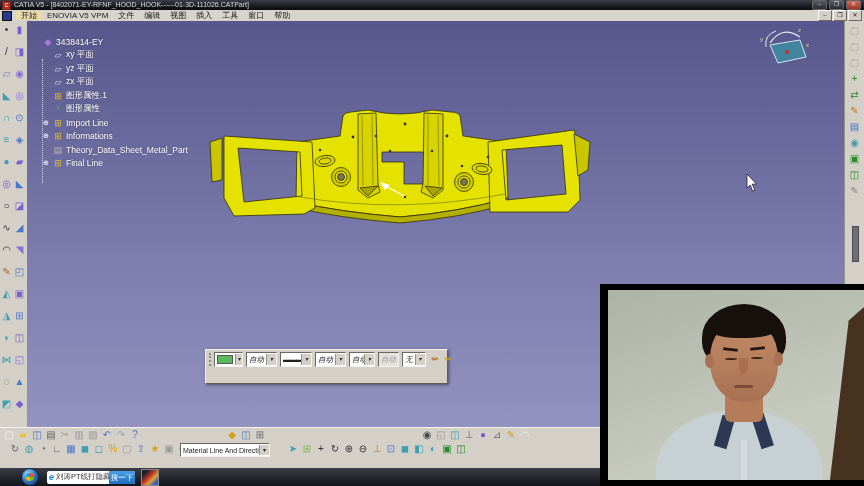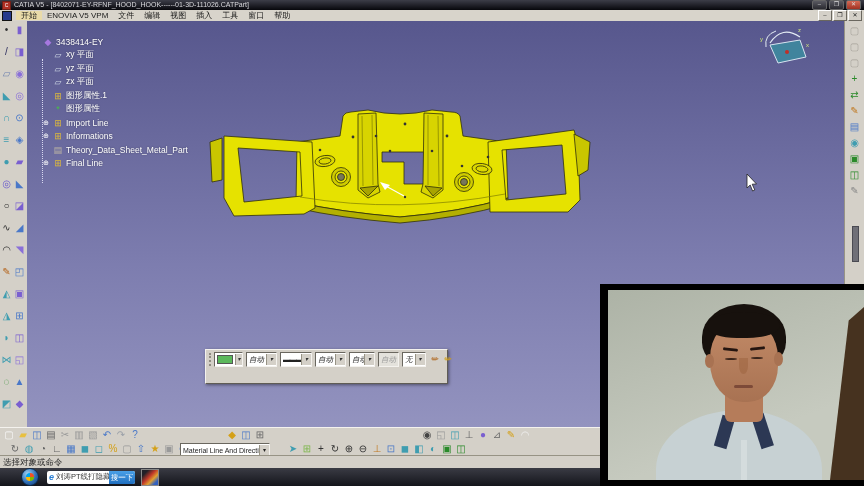--- a/index.html
+++ b/index.html
@@ -455,23 +455,20 @@
         <span class="tbi" style="color: rgb(192, 120, 32);">⊥</span>
         <span class="tbi" style="color: rgb(74, 120, 200);">⊡</span>
         <span class="tbi" style="color: rgb(63, 157, 176);">◼</span>
         <span class="tbi" style="color: rgb(63, 157, 176);">◧</span>
         <span class="tbi" style="color: rgb(63, 157, 176);">◐</span>
         <span class="tbi" style="color: rgb(42, 138, 42);">▣</span>
         <span class="tbi" style="color: rgb(42, 138, 42);">◫</span>
       </div>
   </div>
 
-  <div class="statusbar">
-    <span>选择对象或命令</span>
-  </div>
 
   <div class="taskbar">
     <div class="orb">
         <i></i>
       </div>
     <div class="searchbox">
       <span class="e-ico">e</span>
       <span class="searchtext">刘涛PT线打隐藏</span>
       <span class="searchbtn">搜一下</span>
     </div>

